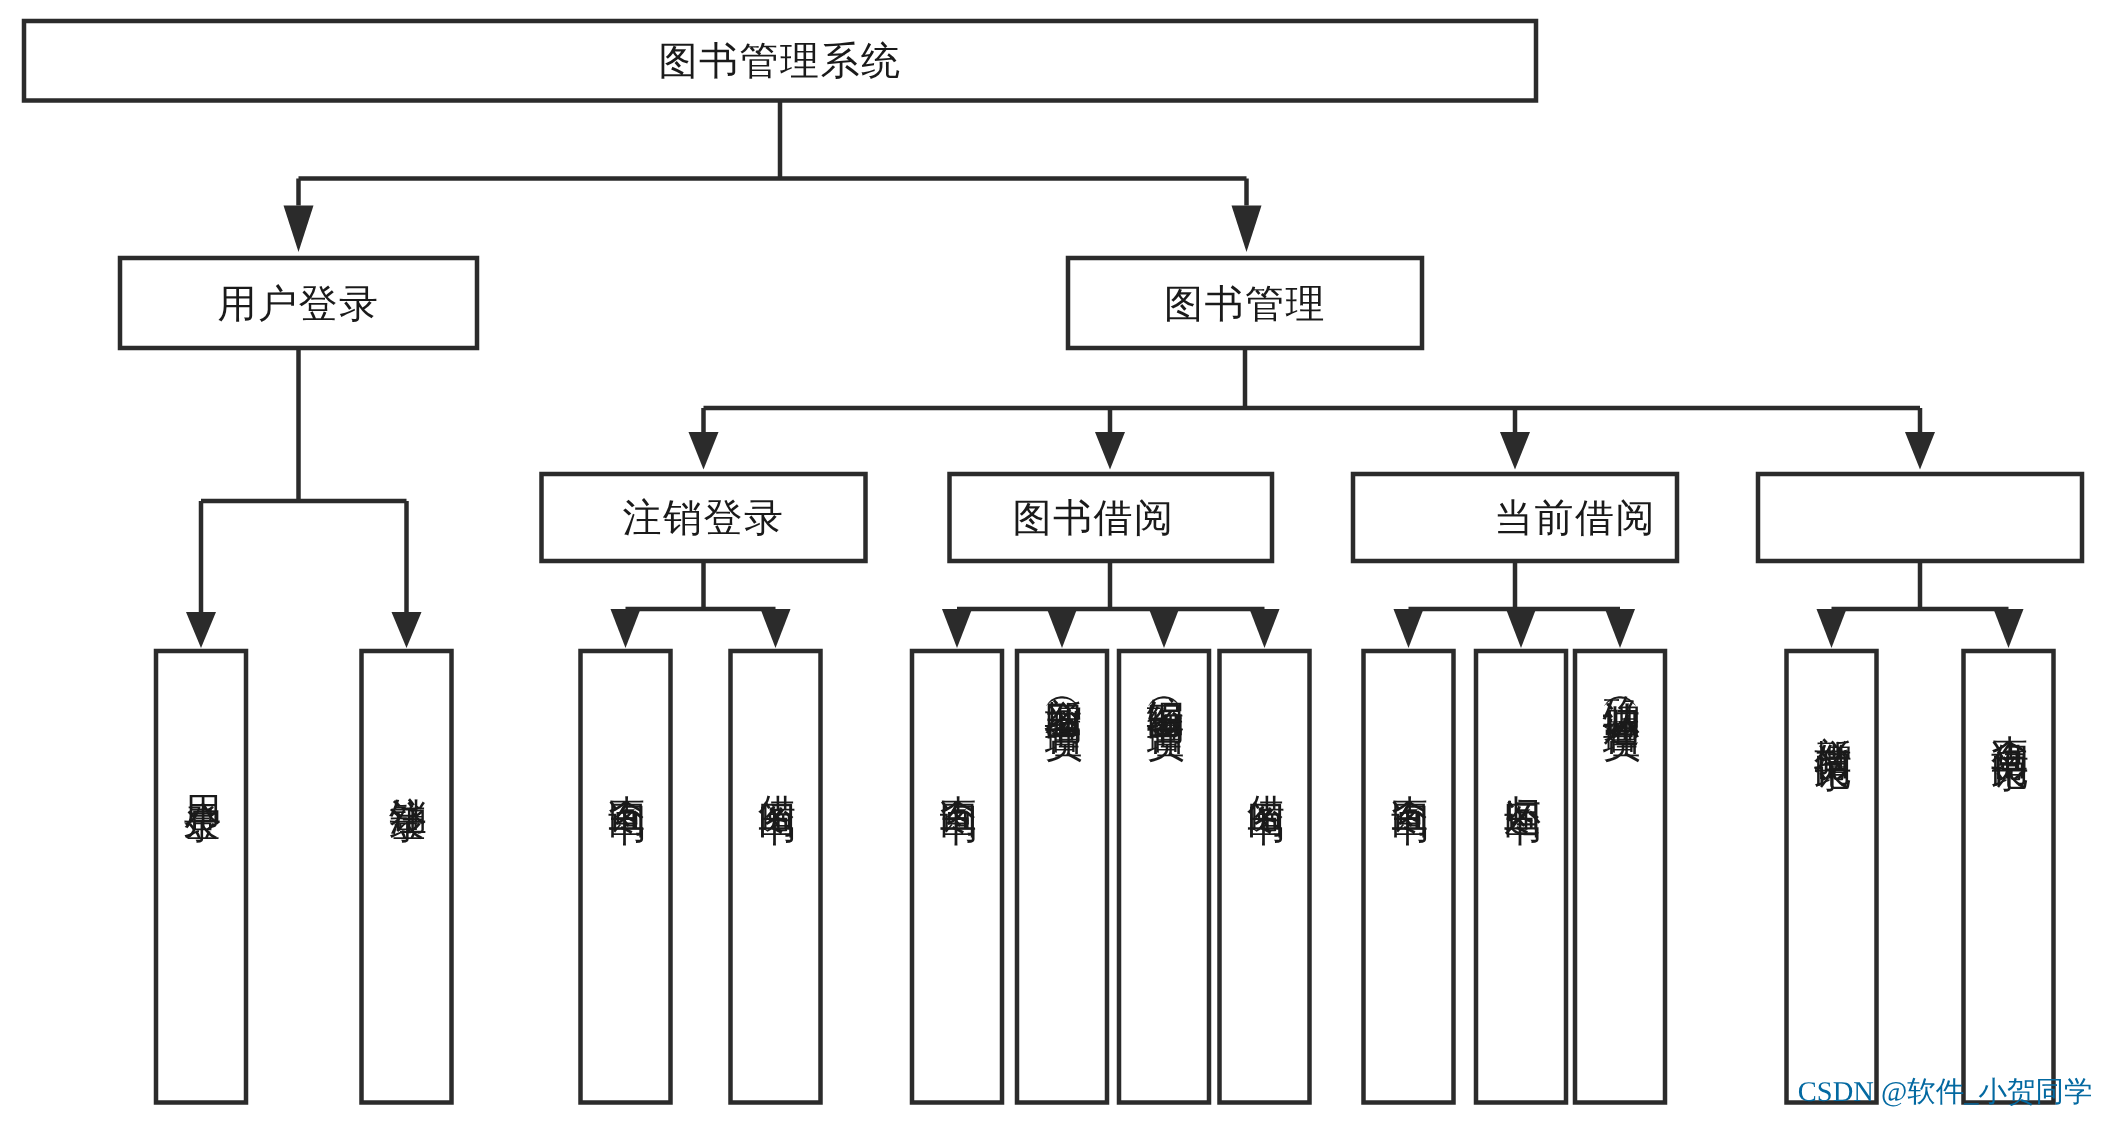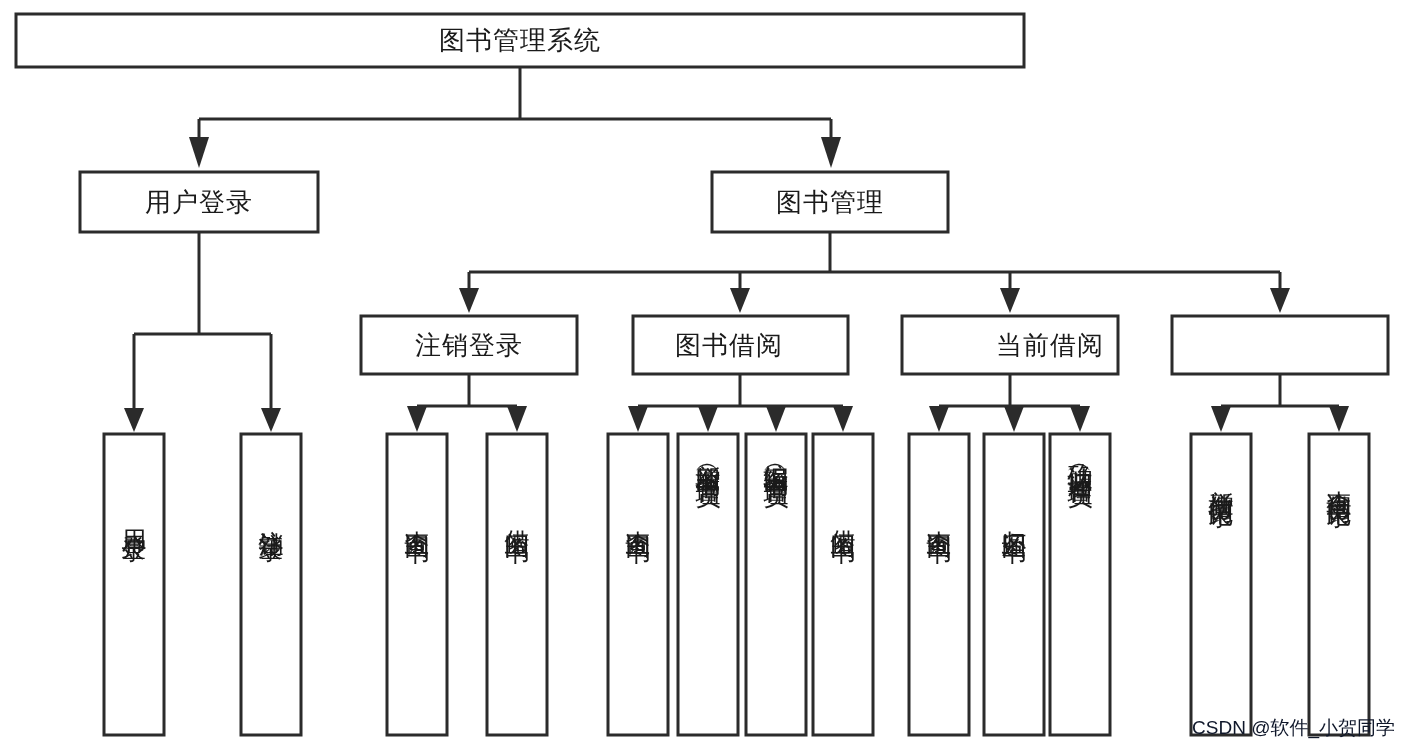--- a/index.html
+++ b/index.html
@@ -69,23 +69,23 @@
     font-family: Liberation Serif, serif;
     font-size: 26px;
     color: #1a1a1a;
     white-space: nowrap;
     letter-spacing: 1px;
   }
   #watermark {
     position: absolute;
     right: 10px;
     bottom: 6px;
-    font-family: Liberation Sans, sans-serif;
+    font-family: Liberation Serif, serif;
     font-size: 19px;
-    color: #0f172a;
+    color: #0369a1;
     white-space: nowrap;
     user-select: none;
   }
 </style>
 </head>
 <body>
 
 <div id="diagram-root">
 
   <svg class="diagram-canvas" viewBox="0 0 1405 747" xmlns="http://www.w3.org/2000/svg">

